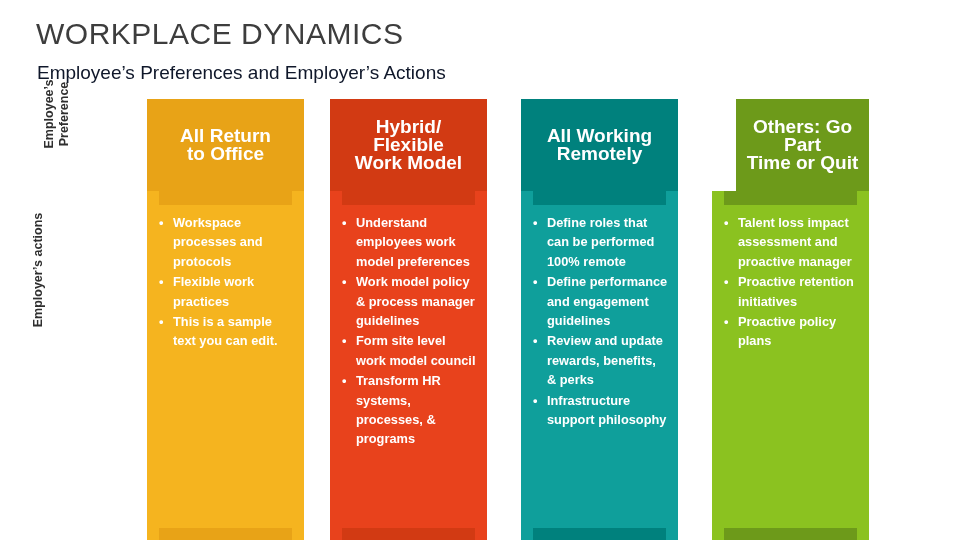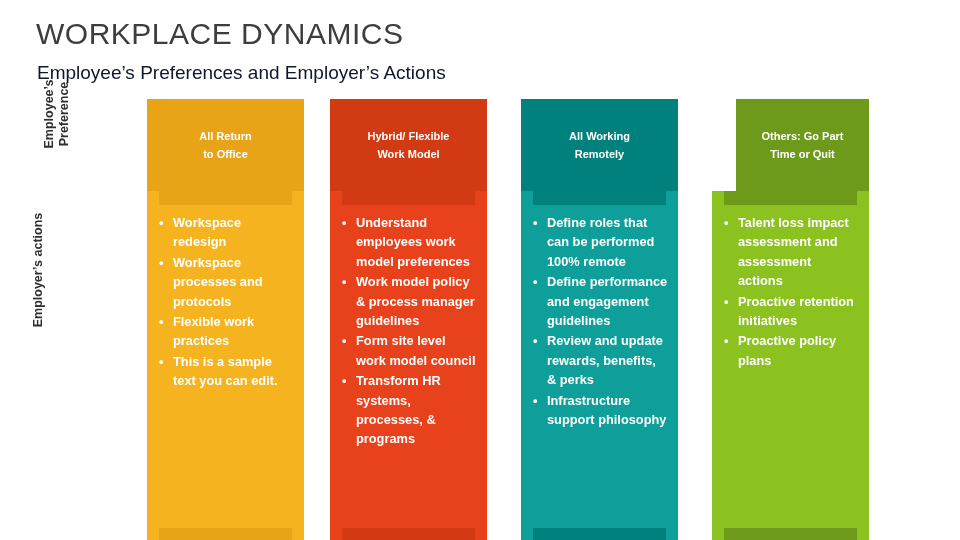--- a/index.html
+++ b/index.html
@@ -76,21 +76,21 @@
     position: absolute;
     top: 99px;
     width: 157px;
   }
   .col-head {
     position: relative;
     height: 92px;
     text-align: center;
     color: #ffffff;
     font-weight: bold;
-    font-size: 11px;
+    font-size: 19px;
     line-height: 18px;
     display: flex;
     align-items: center;
     justify-content: center;
     padding: 0 8px;
     box-sizing: border-box;
   }
   .col-body {
     position: relative;
     padding: 22px 10px 10px 12px;
@@ -164,21 +164,20 @@
     <div class="col-head" id="col0-head" style="background: rgb(232, 163, 23);">
       <span>
         <span>All Return</span><br>
         <span>to Office</span>
       </span>
     </div>
     <div class="col-body" id="col0-body" style="background: rgb(245, 180, 31);">
       <div class="ribbon-notch notch-top"></div>
       <div class="bar-strip" id="col0-strip" style="top: 0px; background: rgb(232, 163, 23);"></div>
       <ul class="bullets" id="col0-list">
-          <li>Workspace redesign</li>
           <li>Workspace processes and protocols</li>
           <li>Flexible work practices</li>
           <li>This is a sample text you can edit.</li>
         </ul>
     </div>
     <div class="col-foot" id="col0-foot" style="background: rgb(245, 180, 31);">
 
       <div class="foot-strip" id="col0-footstrip" style="background: rgb(232, 163, 23);"></div>
     </div>
   </div>
@@ -233,21 +232,21 @@
     <div class="col-head" id="col3-head" style="background: rgb(109, 154, 26); margin-left: 24px;">
       <span>
         <span>Others: Go Part</span><br>
         <span>Time or Quit</span>
       </span>
     </div>
     <div class="col-body" id="col3-body" style="background: rgb(139, 194, 32);">
       <div class="ribbon-notch notch-top"></div>
       <div class="bar-strip" id="col3-strip" style="top: 0px; background: rgb(109, 154, 26);"></div>
       <ul class="bullets" id="col3-list">
-          <li>Talent loss impact assessment and assessment actions</li>
+          <li>Talent loss impact assessment and proactive manager</li>
           <li>Proactive retention initiatives</li>
           <li>Proactive policy plans</li>
         </ul>
     </div>
     <div class="col-foot" id="col3-foot" style="background: rgb(139, 194, 32);">
 
       <div class="foot-strip" id="col3-footstrip" style="background: rgb(109, 154, 26);"></div>
     </div>
   </div>
 

